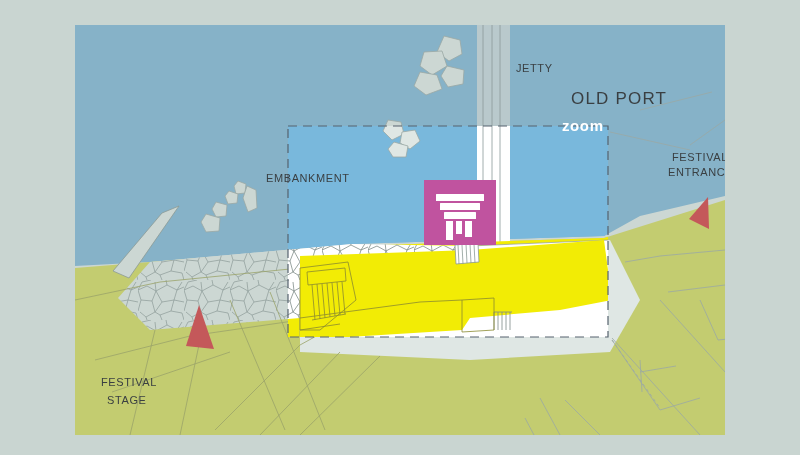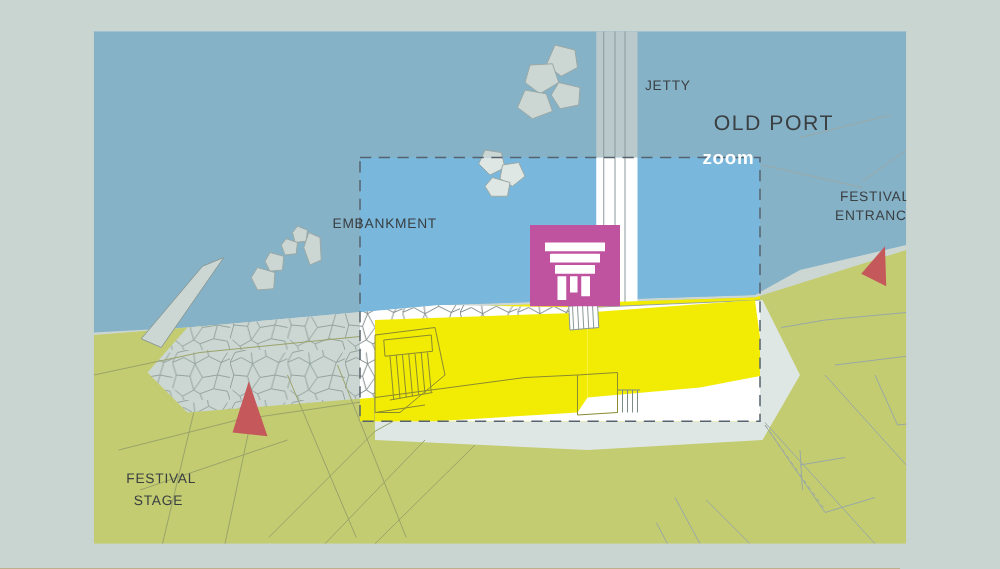--- a/index.html
+++ b/index.html
@@ -8,21 +8,21 @@
     background: #c9d5d1;
     width: 800px;
     height: 455px;
     overflow: hidden;
     font-family: "Liberation Sans", sans-serif;
   }
   #stage {
     position: relative;
     width: 720px;
     height: 455px;
-    background: #a16207;
+    background: #3b82f6;
   }
   #map-svg {
     position: absolute;
     left: 0;
     top: 0;
     width: 800px;
     height: 455px;
     display: block;
   }
   .map-label {

